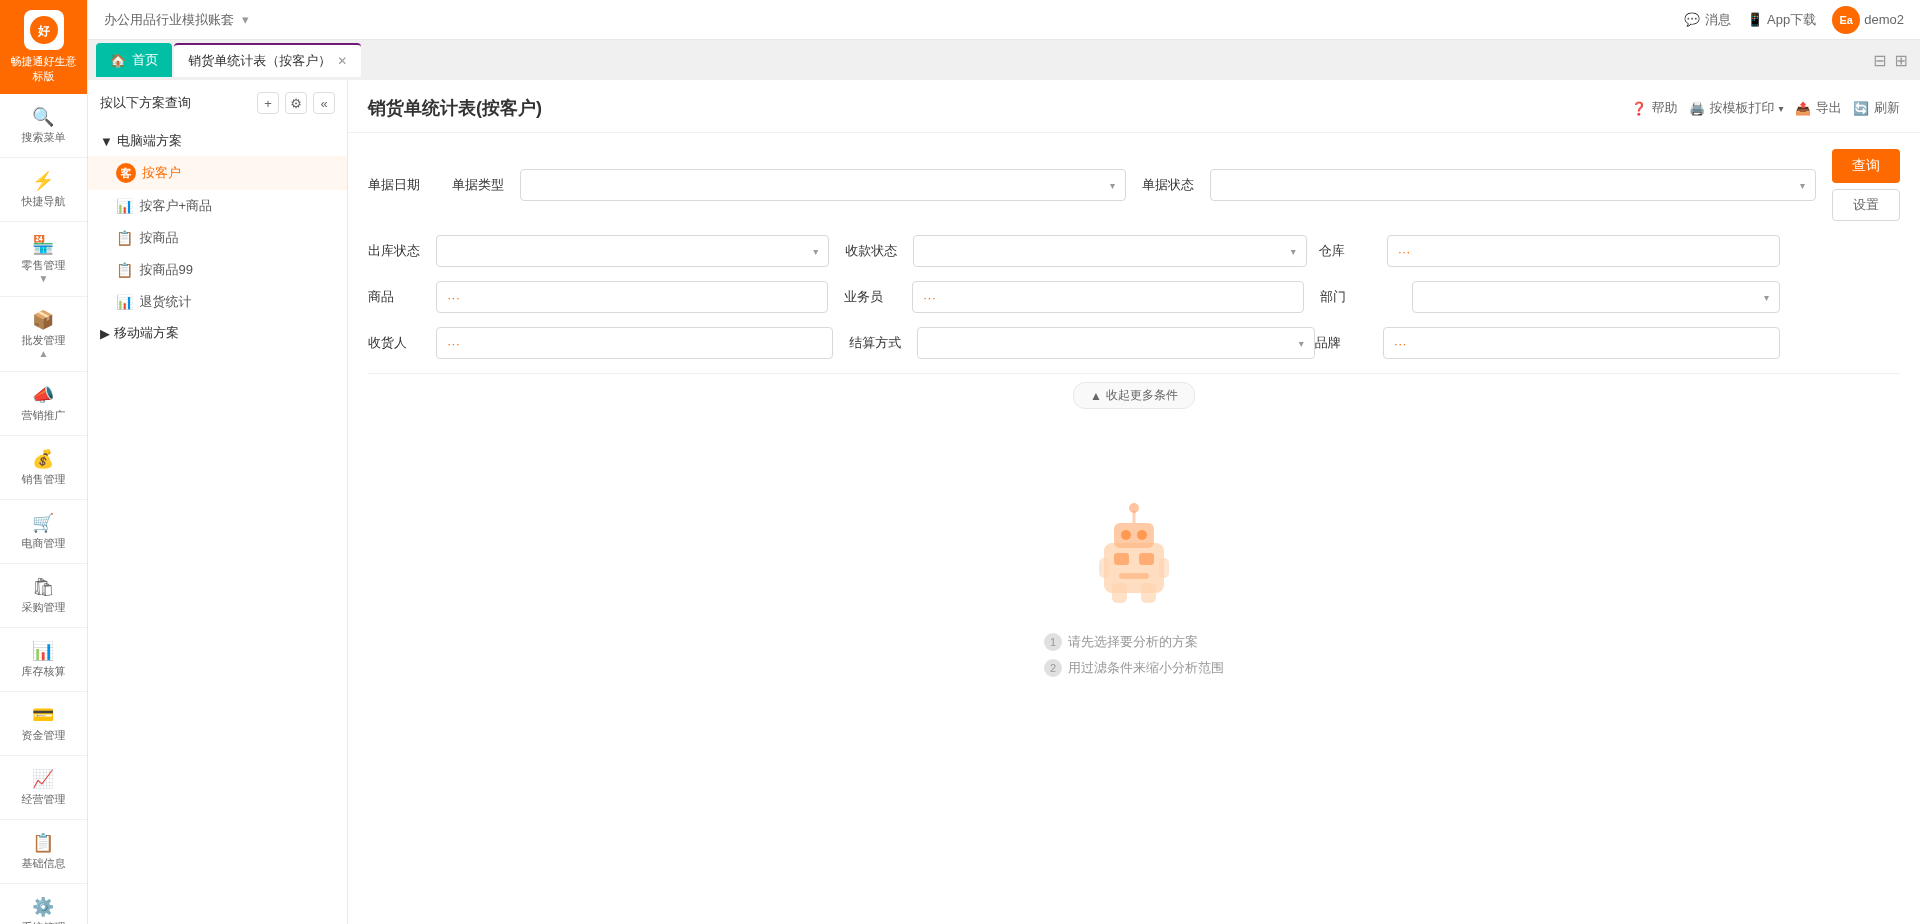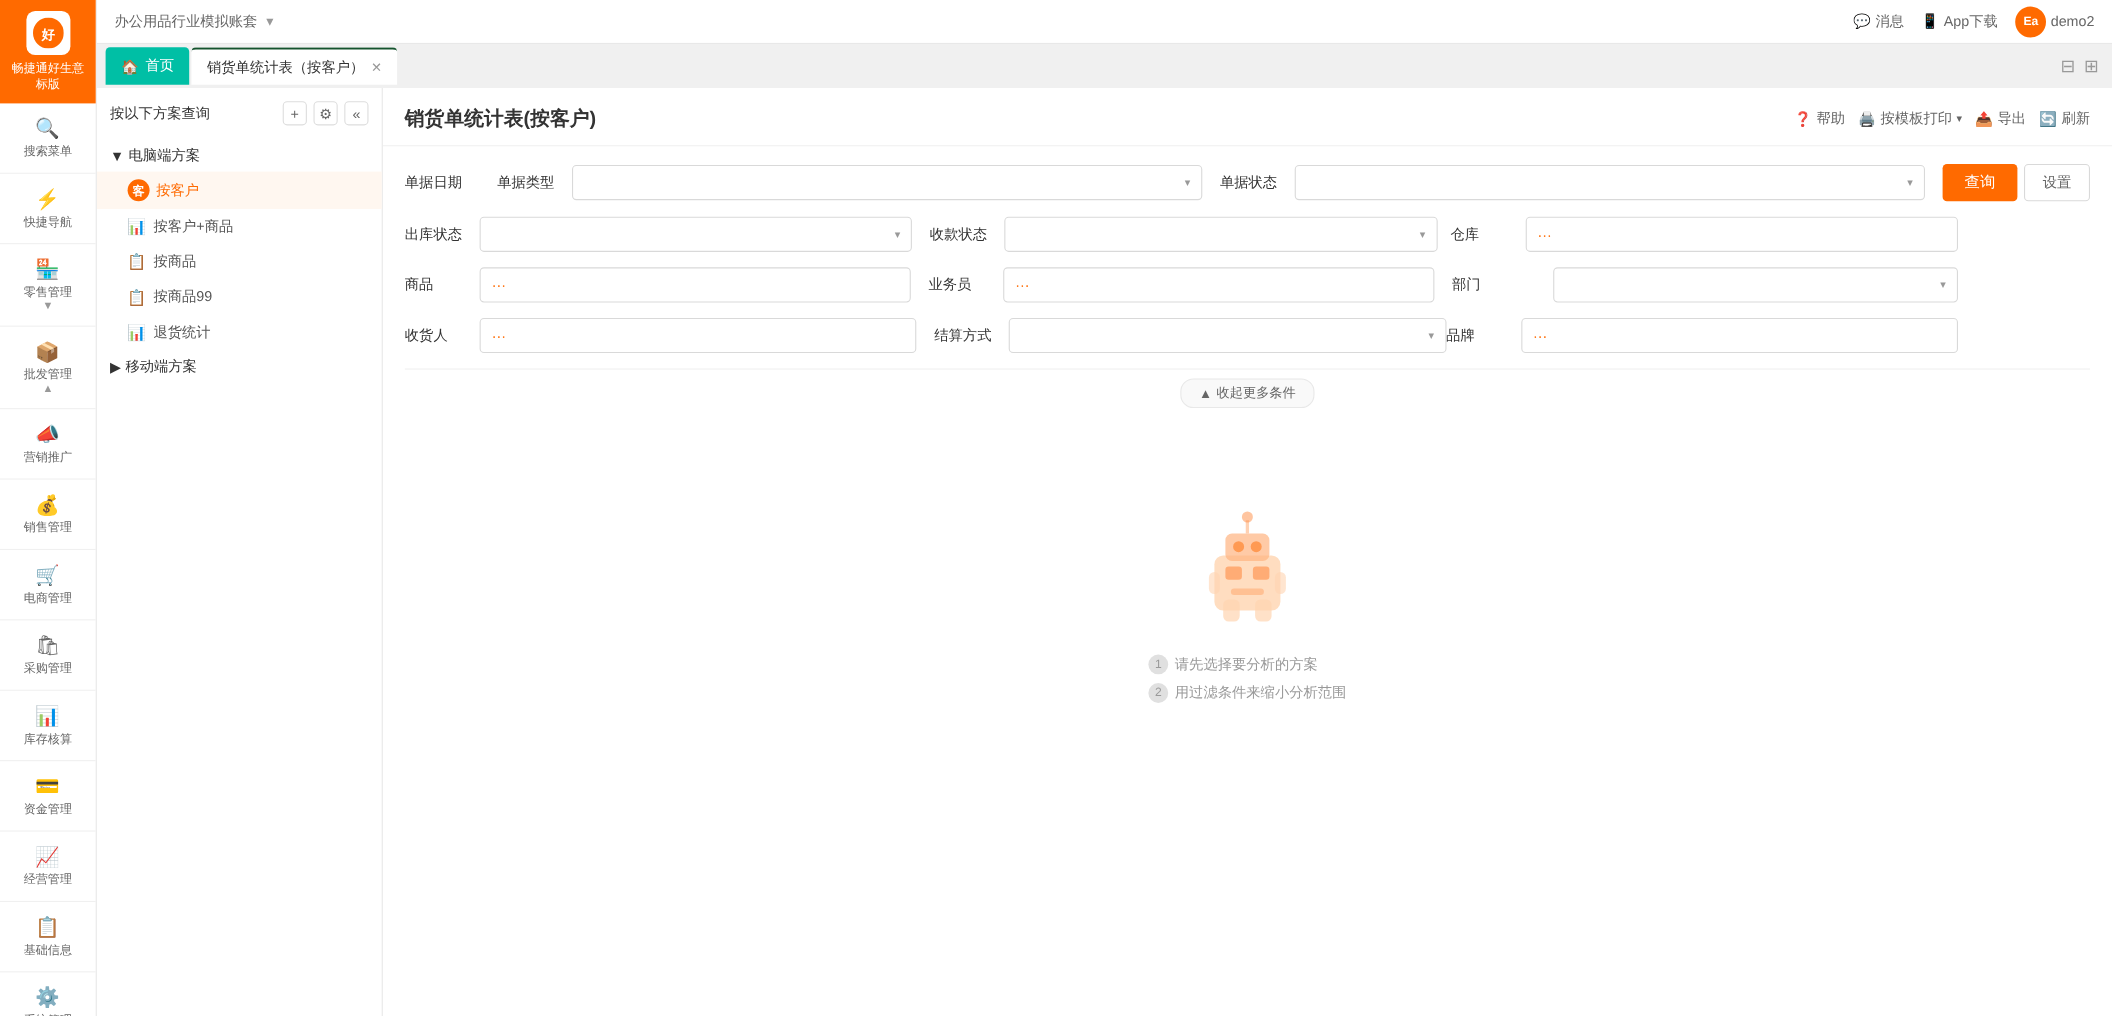--- a/index.html
+++ b/index.html
@@ -20,21 +20,21 @@
     
     .topbar { height: 40px; background: #fff; border-bottom: 1px solid #e8e8e8; display: flex; align-items: center; justify-content: space-between; padding: 0 16px; }
     .topbar-left { display: flex; align-items: center; gap: 8px; color: #666; font-size: 13px; }
     .topbar-right { display: flex; align-items: center; gap: 16px; }
     .topbar-right-item { display: flex; align-items: center; gap: 4px; color: #666; font-size: 13px; cursor: pointer; }
     .avatar { width: 28px; height: 28px; border-radius: 50%; background: #ff6a00; display: flex; align-items: center; justify-content: center; color: #fff; font-size: 11px; font-weight: bold; }
 
     
     .tabbar { height: 40px; background: #f0f0f0; display: flex; align-items: center; padding: 0 8px; gap: 2px; }
     .tab { height: 34px; display: flex; align-items: center; padding: 0 14px; border-radius: 4px 4px 0 0; font-size: 13px; cursor: pointer; gap: 6px; }
-    .tab.active { background: #fff; color: #333; border-top: 2px solid #14532d; }
+    .tab.active { background: #fff; color: #333; border-top: 2px solid #701a75; }
     .tab-close { color: #999; font-size: 12px; cursor: pointer; }
     .tab-home { background: #00bfa5; color: #fff; }
 
     
     .page-content { flex: 1; background: #fff; overflow: auto; }
 
     
     .content-area { display: flex; height: 100%; }
 
     
@@ -71,21 +71,21 @@
     .filter-input .arrow { color: #999; font-size: 10px; }
     .date-options { display: flex; align-items: center; gap: 4px; }
     .date-option { padding: 3px 8px; border-radius: 3px; font-size: 12px; cursor: pointer; color: #666; }
     .date-option.active { background: #ff6a00; color: #fff; border-radius: 3px; }
     .date-range-text { font-size: 12px; color: #999; margin-left: 6px; }
 
     
     .query-btn { background: #ff6a00; color: #fff; border: none; border-radius: 4px; padding: 8px 20px; font-size: 14px; cursor: pointer; font-weight: 500; }
     .settings-btn { background: #fff; color: #666; border: 1px solid #d9d9d9; border-radius: 4px; padding: 6px 16px; font-size: 13px; cursor: pointer; }
 
-    .btn-group { display: flex; gap: 6px; margin-left: 16px; flex-shrink: 0; }
+    .btn-group { display: flex; flex-direction: column; gap: 6px; margin-left: 16px; flex-shrink: 0; }
 
     
     .collapse-bar { display: flex; justify-content: center; padding: 8px 0; border-top: 1px solid #f0f0f0; }
     .collapse-btn { display: flex; align-items: center; gap: 4px; font-size: 12px; color: #666; cursor: pointer; padding: 4px 16px; border-radius: 12px; border: 1px solid #e8e8e8; background: #f9f9f9; }
 
     
     .empty-state { display: flex; flex-direction: column; align-items: center; justify-content: center; padding: 60px 0; }
     .empty-icon { width: 120px; height: 120px; margin-bottom: 20px; display: flex; align-items: center; justify-content: center; }
     .empty-tips { list-style: none; color: #999; font-size: 13px; }
     .empty-tips li { margin-bottom: 8px; display: flex; align-items: center; gap: 6px; }

